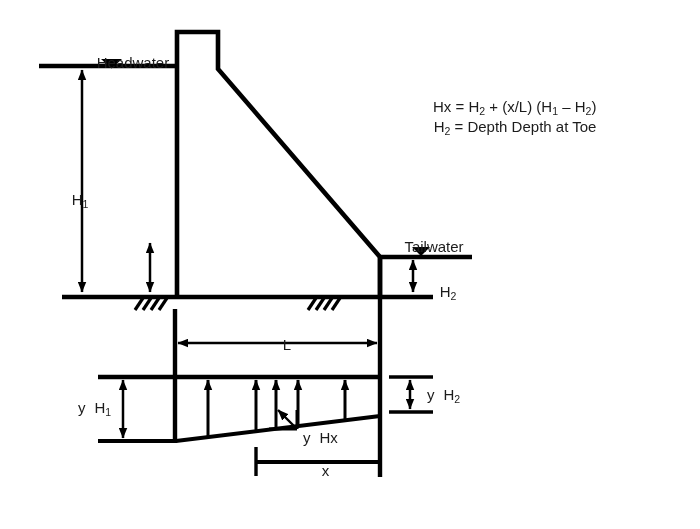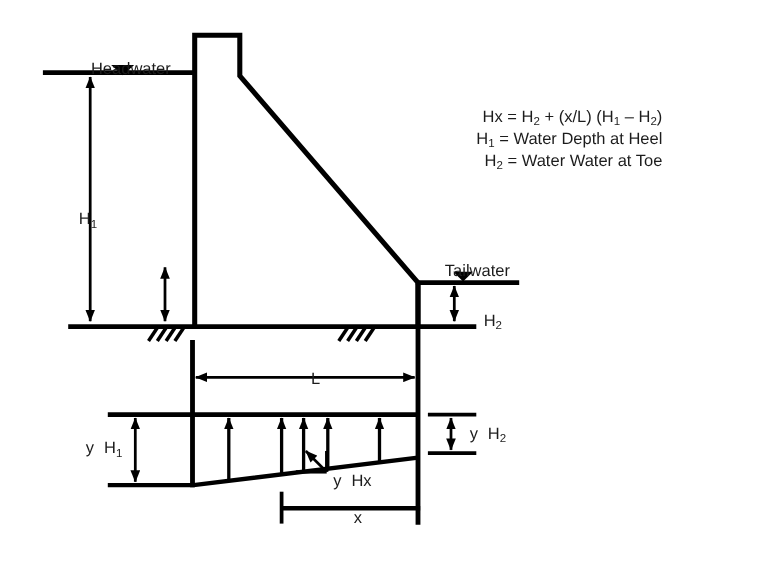--- a/index.html
+++ b/index.html
@@ -107,21 +107,21 @@
     <line x1="295" y1="427" x2="278" y2="410" stroke="currentColor" stroke-width="2.4" marker-end="url(#ah)"></line>
 
     <line x1="256" y1="447" x2="256" y2="476" stroke="currentColor" stroke-width="3.4"></line>
     <line x1="256" y1="462" x2="382" y2="462" stroke="currentColor" stroke-width="4"></line>
 
     <line x1="389" y1="377" x2="433" y2="377" stroke="currentColor" stroke-width="3.4"></line>
     <line x1="389" y1="412" x2="433" y2="412" stroke="currentColor" stroke-width="3.4"></line>
     <line x1="410" y1="380" x2="410" y2="409" stroke="currentColor" stroke-width="2.5" marker-start="url(#ah)" marker-end="url(#ah)"></line>
   </svg>
 
-  <div class="lbl" style="left:66px; top:39px;">
+  <div class="lbl" style="left:80px; top:39px;">
     <span>Headwater</span>
   </div>
 
   <div class="lbl" style="left:388px; top:223px;">
     <span>Tailwater</span>
   </div>
 
   <div class="lbl" style="left:55px; top:176px;">
     <span>H</span><sub>1</sub>
   </div>
@@ -145,17 +145,16 @@
   <div class="lbl pair" style="left:427px; top:387px;">
     <span>y</span><span><span>H</span><sub>2</sub></span>
   </div>
 
   <div class="lbl" style="left:305px; top:447px;">
     <span>x</span>
   </div>
 
   <div class="formulas" style="left:433px; top:97px;">
     <div class="fline"><span>Hx = H</span><sub>2</sub><span> + (x/L) (H</span><sub>1</sub><span> – H</span><sub>2</sub><span>)</span></div>
-    <div class="fline"><span>H</span><sub>1</sub><span> = Water Depth at Heel</span></div>
-    <div class="fline"><span>H</span><sub>2</sub><span> = Water Water at Toe</span></div>
+    <div class="fline"><span>H</span><sub>2</sub><span> = Depth Depth at Toe</span></div>
   </div>
 
 </div>
 
 </body></html>

